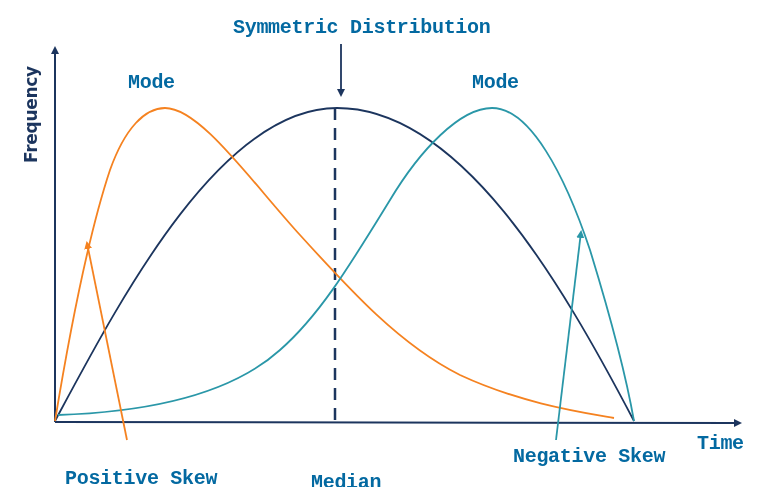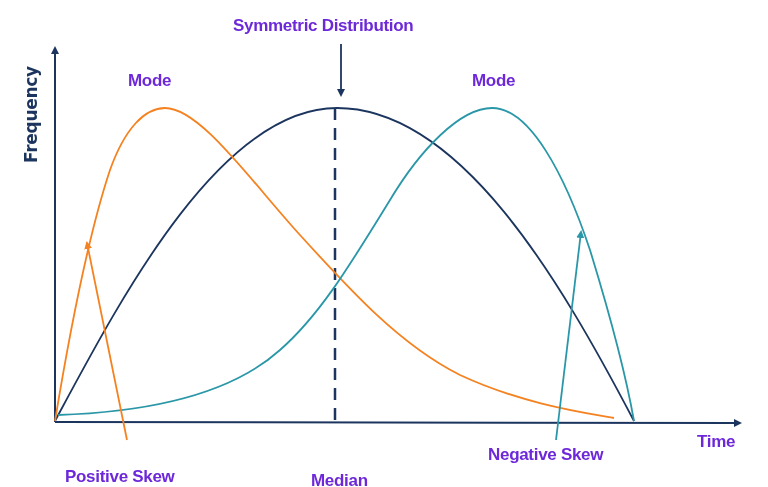--- a/index.html
+++ b/index.html
@@ -1,18 +1,18 @@
 <!DOCTYPE html>
 <html><head>
 <meta charset="utf-8">
 <style>
   html, body { margin:0; padding:0; background:#ffffff; }
   body { width:768px; height:487px; overflow:hidden; position:relative; font-family:"Liberation Sans", "DejaVu Sans", sans-serif; }
   svg { position:absolute; left:0; top:0; }
-  .lbl { position:absolute; color:#6d28d9; font-weight:bold; font-size:17px; white-space:nowrap; font-family:Liberation Sans, sans-serif; letter-spacing:-0.3px; }
+  .lbl { position:absolute; color:#0369a1; font-weight:bold; font-size:20px; white-space:nowrap; font-family:Liberation Mono, monospace; letter-spacing:-0.3px; }
   .ylbl { position:absolute; color:#1c355e; font-weight:bold; font-size:17px; white-space:nowrap; transform:rotate(-90deg); transform-origin:left top; font-family:"DejaVu Sans", "Liberation Sans", sans-serif; letter-spacing:-0.3px; }
 </style>
 </head>
 <body>
 
 <svg width="768" height="487" viewBox="0 0 768 487">
   <defs>
     <marker id="arrNavy" markerWidth="8" markerHeight="8" refX="6" refY="4" orient="auto" markerUnits="userSpaceOnUse">
       <path d="M0,0 L8,4 L0,8 Z" fill="#1c355e"></path>
     </marker>
@@ -41,14 +41,14 @@
 
   <line x1="556" y1="440" x2="581" y2="232" stroke="#2a97a8" stroke-width="1.8" marker-end="url(#arrTeal)"></line>
 </svg>
 
 <div class="lbl" style="left:233px; top:16px;">Symmetric Distribution</div>
 <div class="lbl" style="left:128px; top:71px;">Mode</div>
 <div class="lbl" style="left:472px; top:71px;">Mode</div>
 <div class="ylbl" style="left:21px; top:163px;">Frequency</div>
 <div class="lbl" style="left:65px; top:467px;">Positive Skew</div>
 <div class="lbl" style="left:311px; top:471px;">Median</div>
-<div class="lbl" style="left:488px; top:445px;">Negative Skew</div>
+<div class="lbl" style="left:513px; top:445px;">Negative Skew</div>
 <div class="lbl" style="left:697px; top:432px;">Time</div>
 
 </body></html>

